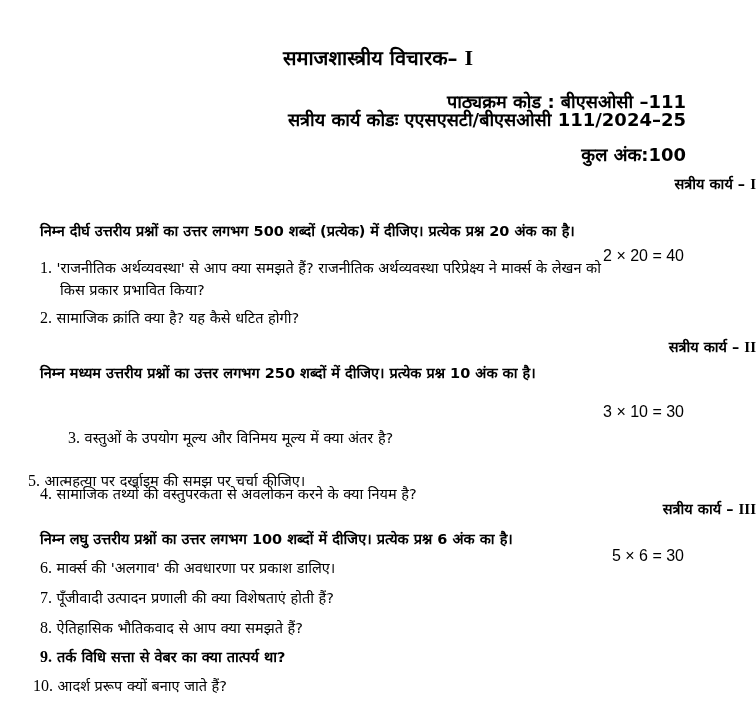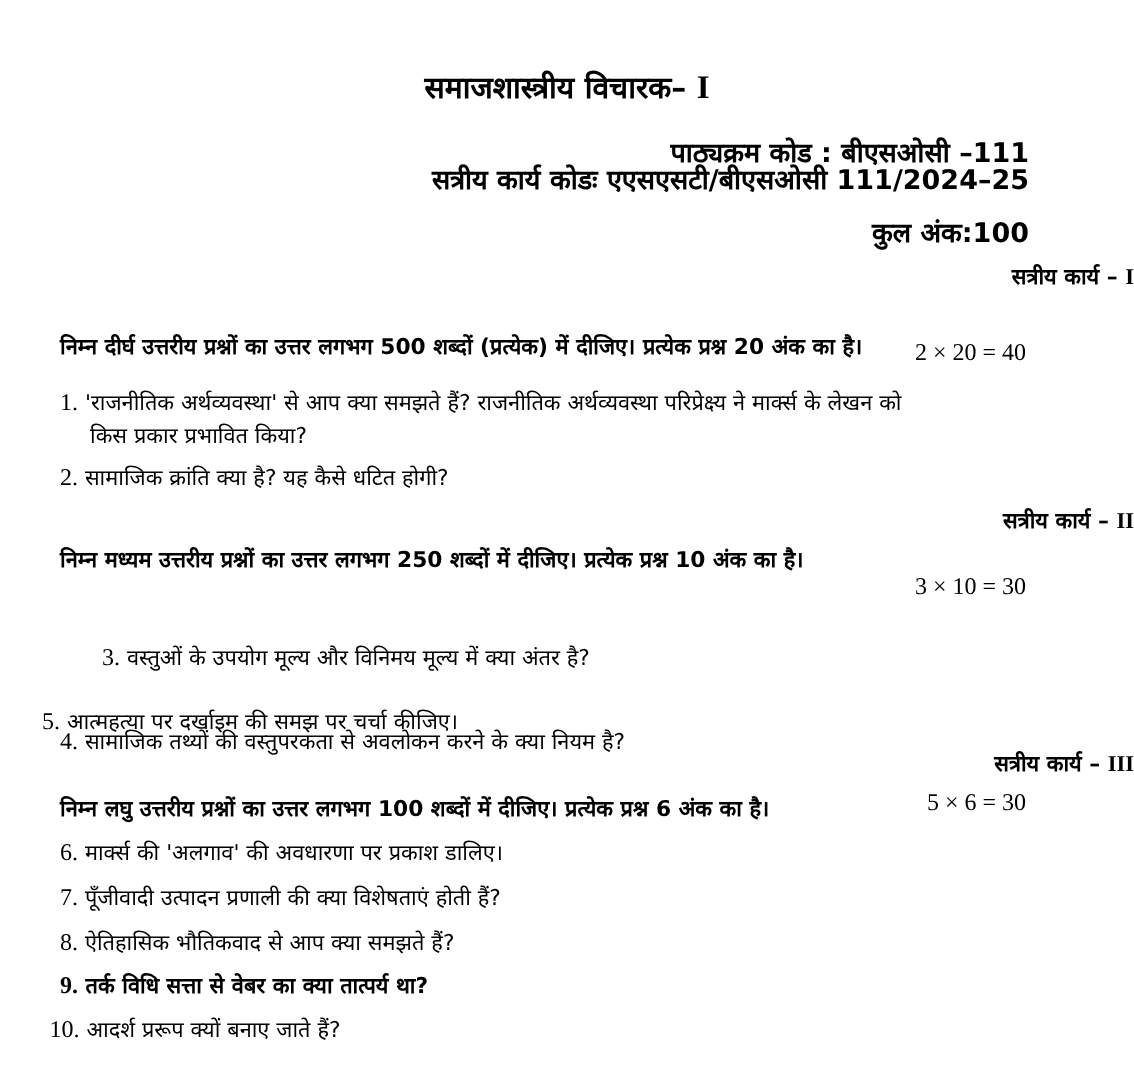--- a/index.html
+++ b/index.html
@@ -15,21 +15,21 @@
     }
     .title .roman { font-family: "Liberation Serif", serif; font-size: 22px; }
     .code-line { right: 70px; font-size: 18px; font-weight: bold; }
     .section-head {
       left: 0; width: 756px; text-align: right;
       font-size: 14.5px; font-weight: bold;
     }
     .section-head .roman { font-family: "Liberation Serif", serif; font-size: 15px; }
     .instr { left: 40px; font-size: 14.5px; font-weight: bold; }
     .marks {
-      font-family: Liberation Serif, serif; font-size: 16px; font-weight: normal;
+      font-family: Liberation Sans, sans-serif; font-size: 16px; font-weight: normal; margin-top: 20px;
     }
     .q { font-size: 14.5px; }
     .q .num { font-family: "Liberation Serif", serif; font-size: 16px; }
   </style>
 </head>
 <body>
 
 <div>
 
   <div class="abs title">

